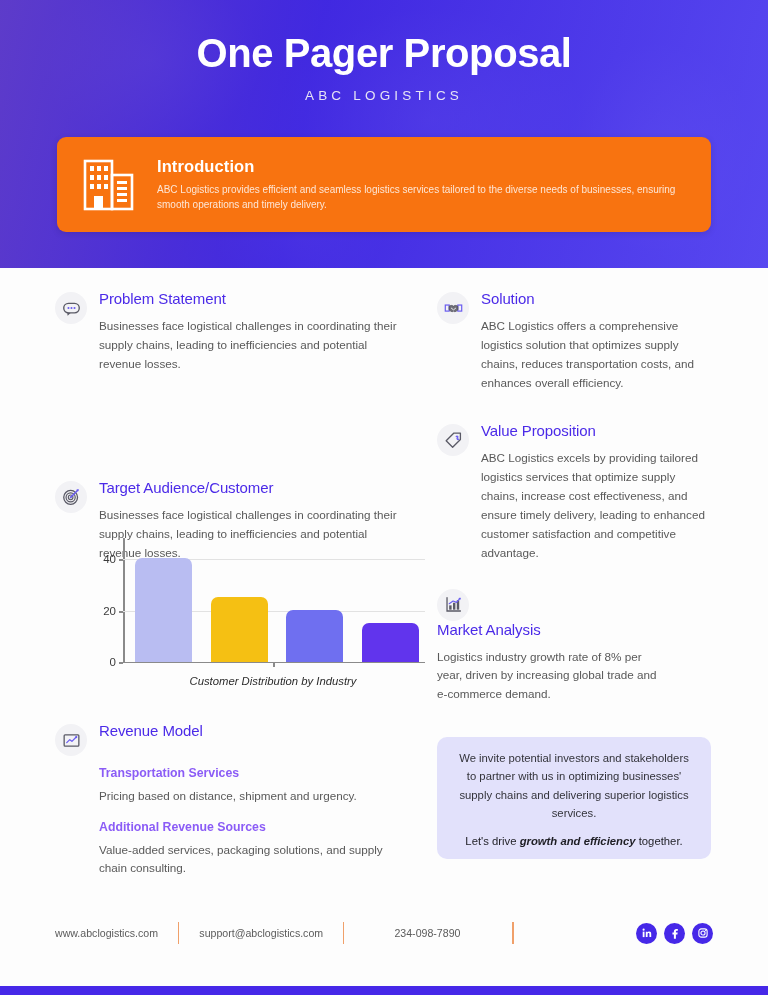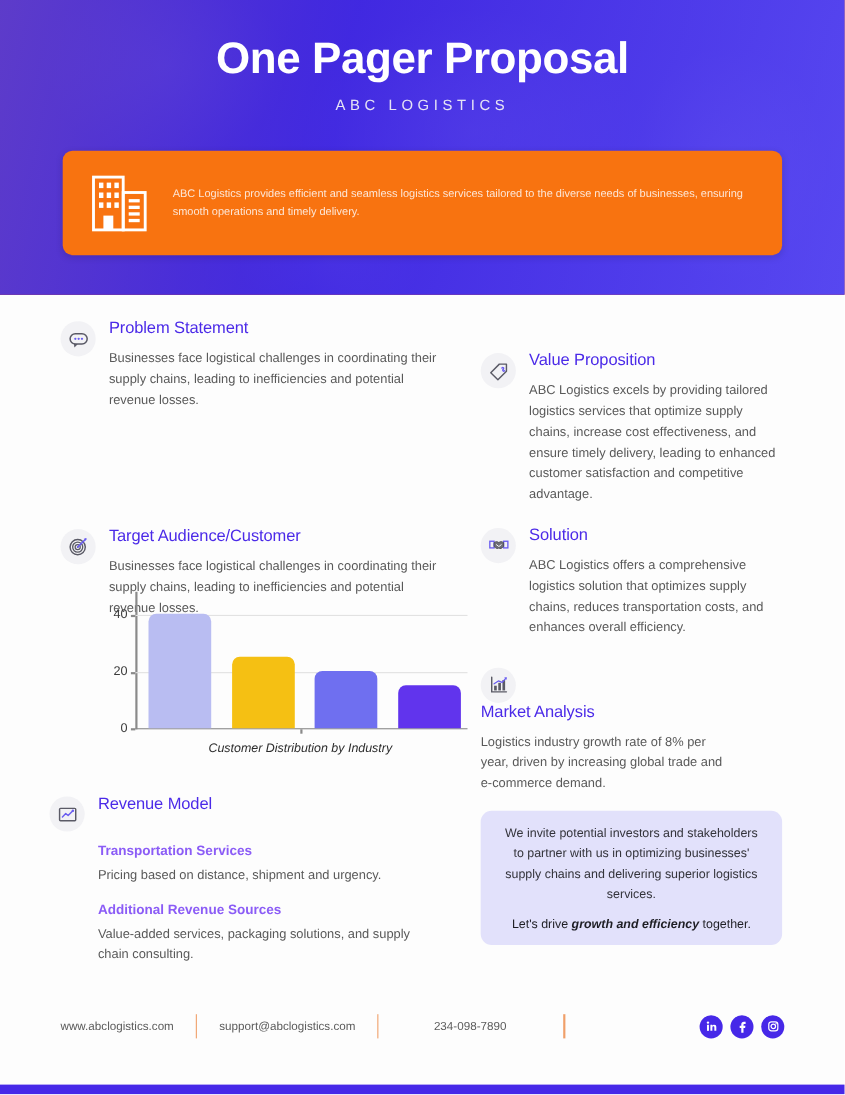--- a/index.html
+++ b/index.html
@@ -216,21 +216,21 @@
   }
   .xtick-mark {
     position: absolute;
     bottom: -4px;
     width: 1.5px;
     height: 4px;
     background: #8a8a8a;
   }
 
   
-  .revenue-block { position: absolute; left: 45px; top: 722px; width: 370px; }
+  .revenue-block { position: absolute; left: 55px; top: 722px; width: 370px; }
   .rev-sub {
     font-size: 12.3px;
     font-weight: bold;
     color: #8b5cf6;
     margin-top: 14px;
     margin-bottom: 7px;
   }
   .rev-sub.first { margin-top: 10px; }
   .rev-text {
     font-size: 11.7px;
@@ -338,20 +338,21 @@
             <rect x="23" y="28" width="4" height="5"></rect>
           <rect x="36" y="25" width="10" height="3"></rect>
             <rect x="36" y="31" width="10" height="3"></rect>
           <rect x="36" y="37" width="10" height="3"></rect>
             <rect x="36" y="43" width="10" height="3"></rect>
           <rect x="13" y="40" width="9" height="13"></rect>
         </g>
       </svg>
     </div>
     <div class="intro-text-wrap">
+      <div class="intro-heading">Introduction</div>
       <div class="intro-body">ABC Logistics provides efficient and seamless logistics services tailored to the diverse needs of businesses, ensuring smooth operations and timely delivery.</div>
     </div>
   </div>
 
   <div class="col-left">
 
     <div class="block">
       <div class="block-icon">
         <svg width="19" height="19" viewBox="0 0 22 22">
           <rect x="2" y="5" width="18" height="11" rx="5.5" fill="none" stroke="#5a5a66" stroke-width="1.6"></rect>
@@ -409,45 +410,45 @@
         <div class="bar" style="height:65px; background:#f5c013;"></div>
         <div class="bar" style="height:52px; background:#6f6ff0;"></div>
         <div class="bar" style="height:39px; background:#6134ed;"></div>
       </div>
     </div>
     <div class="chart-caption">Customer Distribution by Industry</div>
   </div>
 
   <div class="col-right">
 
-    <div class="block" style="margin-top:29px;">
-      <div class="block-icon">
-        <svg width="19" height="19" viewBox="0 0 22 22">
-          <path d="M11.5 3.5 L19 3.5 L19 11 L10 20 L2.5 12.5 Z" fill="none" stroke="#5a5a66" stroke-width="1.5" stroke-linejoin="round"></path>
-          <path d="M14.2 7.5 c1.2 -1.1 2.6 .4 1.4 1.5 c-1.2 1.1 .2 2.6 1.4 1.5" fill="none" stroke="#6a5df0" stroke-width="1.5" stroke-linecap="round"></path>
-        </svg>
-      </div>
-      <div class="block-content">
-        <div class="block-title">Value Proposition</div>
-        <div class="block-body">ABC Logistics excels by providing tailored logistics services that optimize supply chains, increase cost effectiveness, and ensure timely delivery, leading to enhanced customer satisfaction and competitive advantage.</div>
-      </div>
-    </div>
-
     <div class="block">
       <div class="block-icon">
         <svg width="19" height="19" viewBox="0 0 22 22">
           <rect x="1.5" y="7" width="4.5" height="7" fill="none" stroke="#6a5df0" stroke-width="1.4"></rect>
           <rect x="16" y="7" width="4.5" height="7" fill="none" stroke="#6a5df0" stroke-width="1.4"></rect>
           <path d="M6 8.5 C8 7 9.5 7.2 11 8.4 C12.5 7.2 14 7 16 8.5 L16 12.5 C14 14.6 12.4 15.2 11 14 C9.6 15.2 8 14.6 6 12.5 Z" fill="#6f6f78" stroke="#4d4d57" stroke-width="1"></path>
           <path d="M8.2 10.4 L11 12.6 L13.8 10.4" fill="none" stroke="#ffffff" stroke-width="1"></path>
         </svg>
       </div>
       <div class="block-content">
         <div class="block-title">Solution</div>
         <div class="block-body">ABC Logistics offers a comprehensive logistics solution that optimizes supply chains, reduces transportation costs, and enhances overall efficiency.</div>
+      </div>
+    </div>
+
+    <div class="block" style="margin-top:29px;">
+      <div class="block-icon">
+        <svg width="19" height="19" viewBox="0 0 22 22">
+          <path d="M11.5 3.5 L19 3.5 L19 11 L10 20 L2.5 12.5 Z" fill="none" stroke="#5a5a66" stroke-width="1.5" stroke-linejoin="round"></path>
+          <path d="M14.2 7.5 c1.2 -1.1 2.6 .4 1.4 1.5 c-1.2 1.1 .2 2.6 1.4 1.5" fill="none" stroke="#6a5df0" stroke-width="1.5" stroke-linecap="round"></path>
+        </svg>
+      </div>
+      <div class="block-content">
+        <div class="block-title">Value Proposition</div>
+        <div class="block-body">ABC Logistics excels by providing tailored logistics services that optimize supply chains, increase cost effectiveness, and ensure timely delivery, leading to enhanced customer satisfaction and competitive advantage.</div>
       </div>
     </div>
 
     <div class="block" style="margin-top:24px;flex-direction:column;">
       <div class="block-icon">
         <svg width="19" height="19" viewBox="0 0 22 22">
           <path d="M3.5 3 L3.5 18.5 L19 18.5" fill="none" stroke="#5a5a66" stroke-width="1.5" stroke-linecap="round"></path>
           <rect x="6" y="12" width="2.8" height="5" fill="#5a5a66"></rect>
           <rect x="10.4" y="9" width="2.8" height="8" fill="#5a5a66"></rect>
           <rect x="14.8" y="6" width="2.8" height="11" fill="#5a5a66"></rect>

